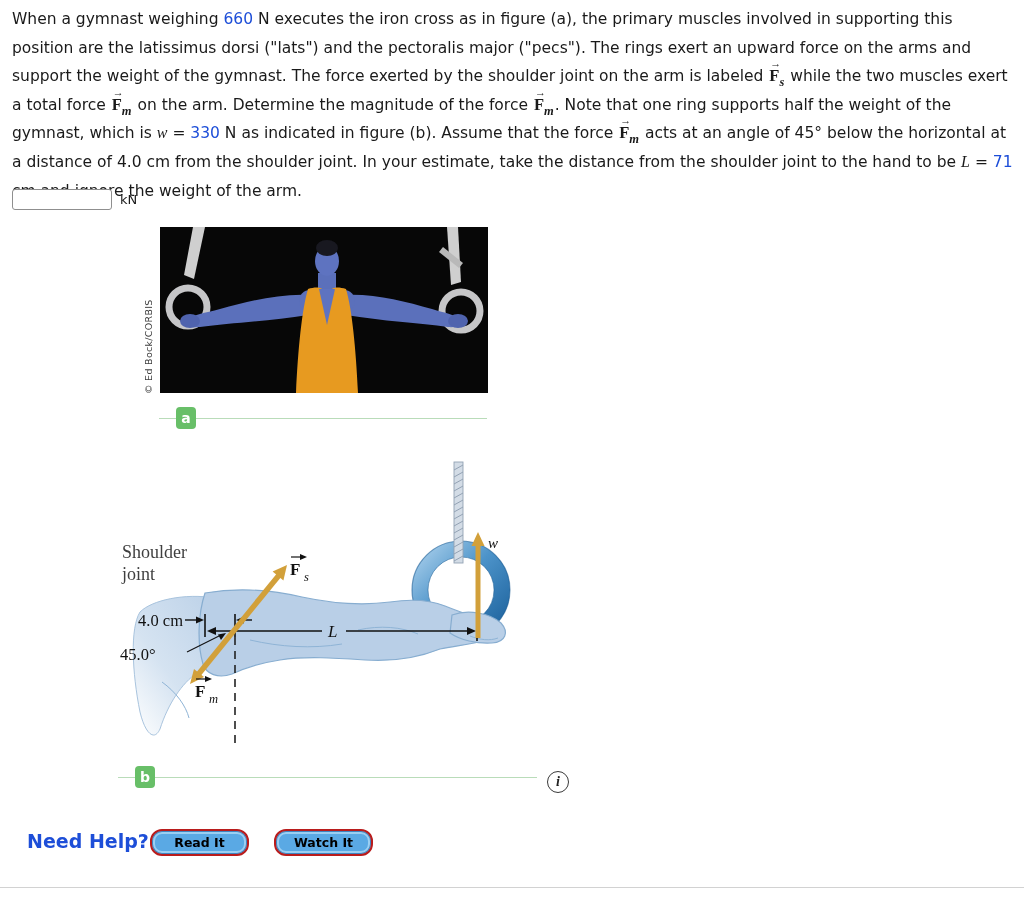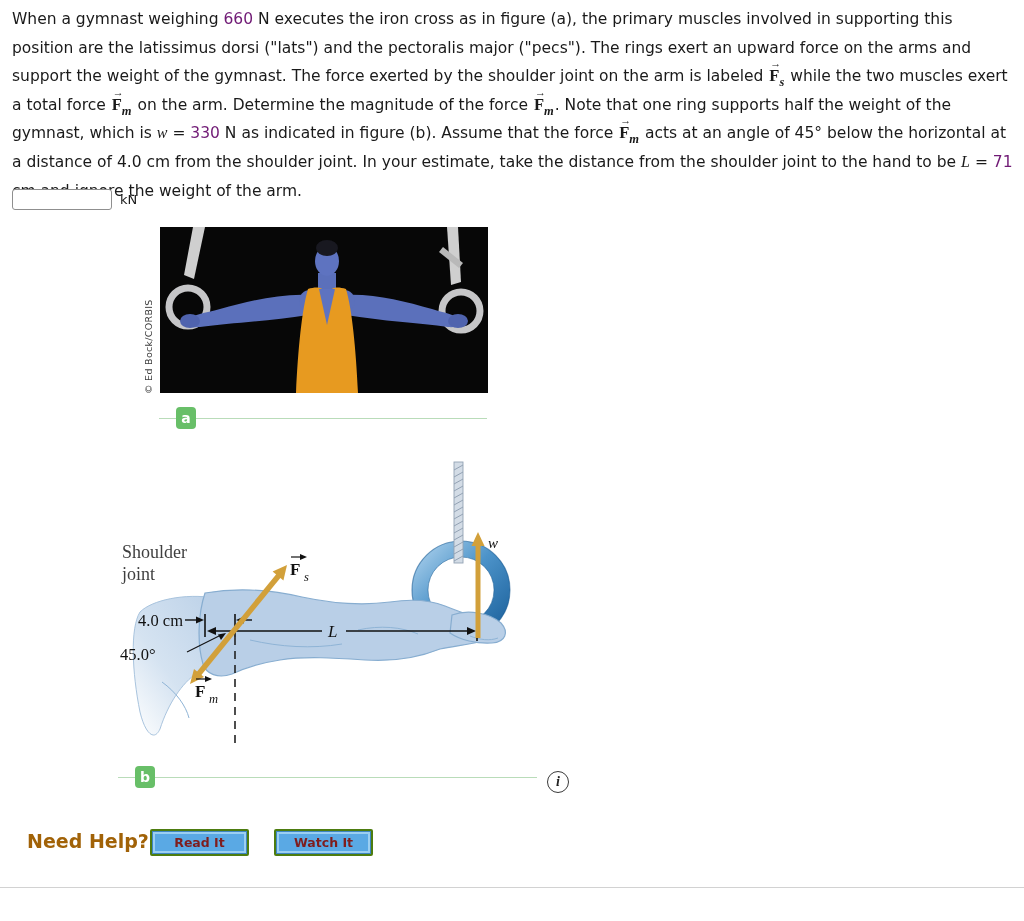--- a/index.html
+++ b/index.html
@@ -1,20 +1,20 @@
 <!DOCTYPE html>
 <html><head>
 <meta charset="utf-8">
 <style>
   html,body{margin:0;padding:0;background:#fff;}
   .page{position:relative;width:1024px;height:921px;background:#fff;overflow:hidden;
         font-family:"DejaVu Sans","Liberation Sans",sans-serif;color:#1a1a1a;}
   
   .problem{position:absolute;left:12px;top:5px;width:1002px;font-size:15.5px;line-height:28.6px;}
-  .hl{color:#701a75;}
+  .hl{color:#1d4ed8;}
   .var{font-style:italic;font-family:"Liberation Serif",serif;font-size:16px;}
   .vec{position:relative;display:inline-block;font-family:"Liberation Serif",serif;font-weight:bold;font-size:16.5px;line-height:1;margin:0 1px;}
   .vec .ar{position:absolute;top:-10px;left:1px;font-size:11px;font-weight:bold;letter-spacing:-1px;}
   .vec sub{font-style:italic;font-weight:bold;font-size:12.5px;vertical-align:-5px;}
   
   .answer-row{position:absolute;left:12px;top:189px;display:flex;align-items:center;gap:8px;}
   .answer{width:100px;height:21px;border:1px solid #8f8f8f;border-radius:3px;outline:none;font-size:14px;padding:0 4px;box-sizing:border-box;}
   .unit{font-size:13px;}
   
   .photo{position:absolute;left:160px;top:227px;}
@@ -26,24 +26,24 @@
           color:#fff;font-weight:bold;font-size:14px;display:flex;align-items:center;justify-content:center;}
   #div-a{left:159px;top:407px;width:328px;}
   #div-b{left:118px;top:766px;width:419px;}
   
   .diagram{position:absolute;left:100px;top:450px;}
   
   .info{position:absolute;left:547px;top:771px;width:20px;height:20px;border:1.6px solid #3a3a3a;border-radius:50%;
         display:flex;align-items:center;justify-content:center;font-family:"Liberation Serif",serif;
         font-style:italic;font-weight:bold;font-size:14px;color:#222;cursor:pointer;background:#fff;}
   
-  .need-help{position:absolute;left:27px;top:830px;font-size:19px;font-weight:bold;color:#a16207;}
-  .wa-btn{position:absolute;top:829px;width:99px;height:27px;background:#5aa9e4;border:2px solid #4d7c0f;border-radius:2px;
+  .need-help{position:absolute;left:27px;top:830px;font-size:19px;font-weight:bold;color:#1d4ed8;}
+  .wa-btn{position:absolute;top:829px;width:99px;height:27px;background:#5aa9e4;border:2px solid #b91c1c;border-radius:12px;
         box-shadow:inset 0 0 0 1px #3d85c2, inset 0 0 0 3px #9bcff2;
-        font-family:"DejaVu Sans",sans-serif;font-weight:bold;font-size:12.5px;color:#7f1d1d;cursor:pointer;}
+        font-family:"DejaVu Sans",sans-serif;font-weight:bold;font-size:12.5px;color:#000000;cursor:pointer;}
   #btn-read{left:150px;}
   #btn-watch{left:258px;margin-left:16px;}
   .bottom-rule{position:absolute;left:0;top:887px;width:1024px;height:1px;background:#d2d2d2;}
   svg text{font-family:"Liberation Serif","DejaVu Serif",serif;}
 </style>
 </head>
 <body>
 
 <div class="page">
 

